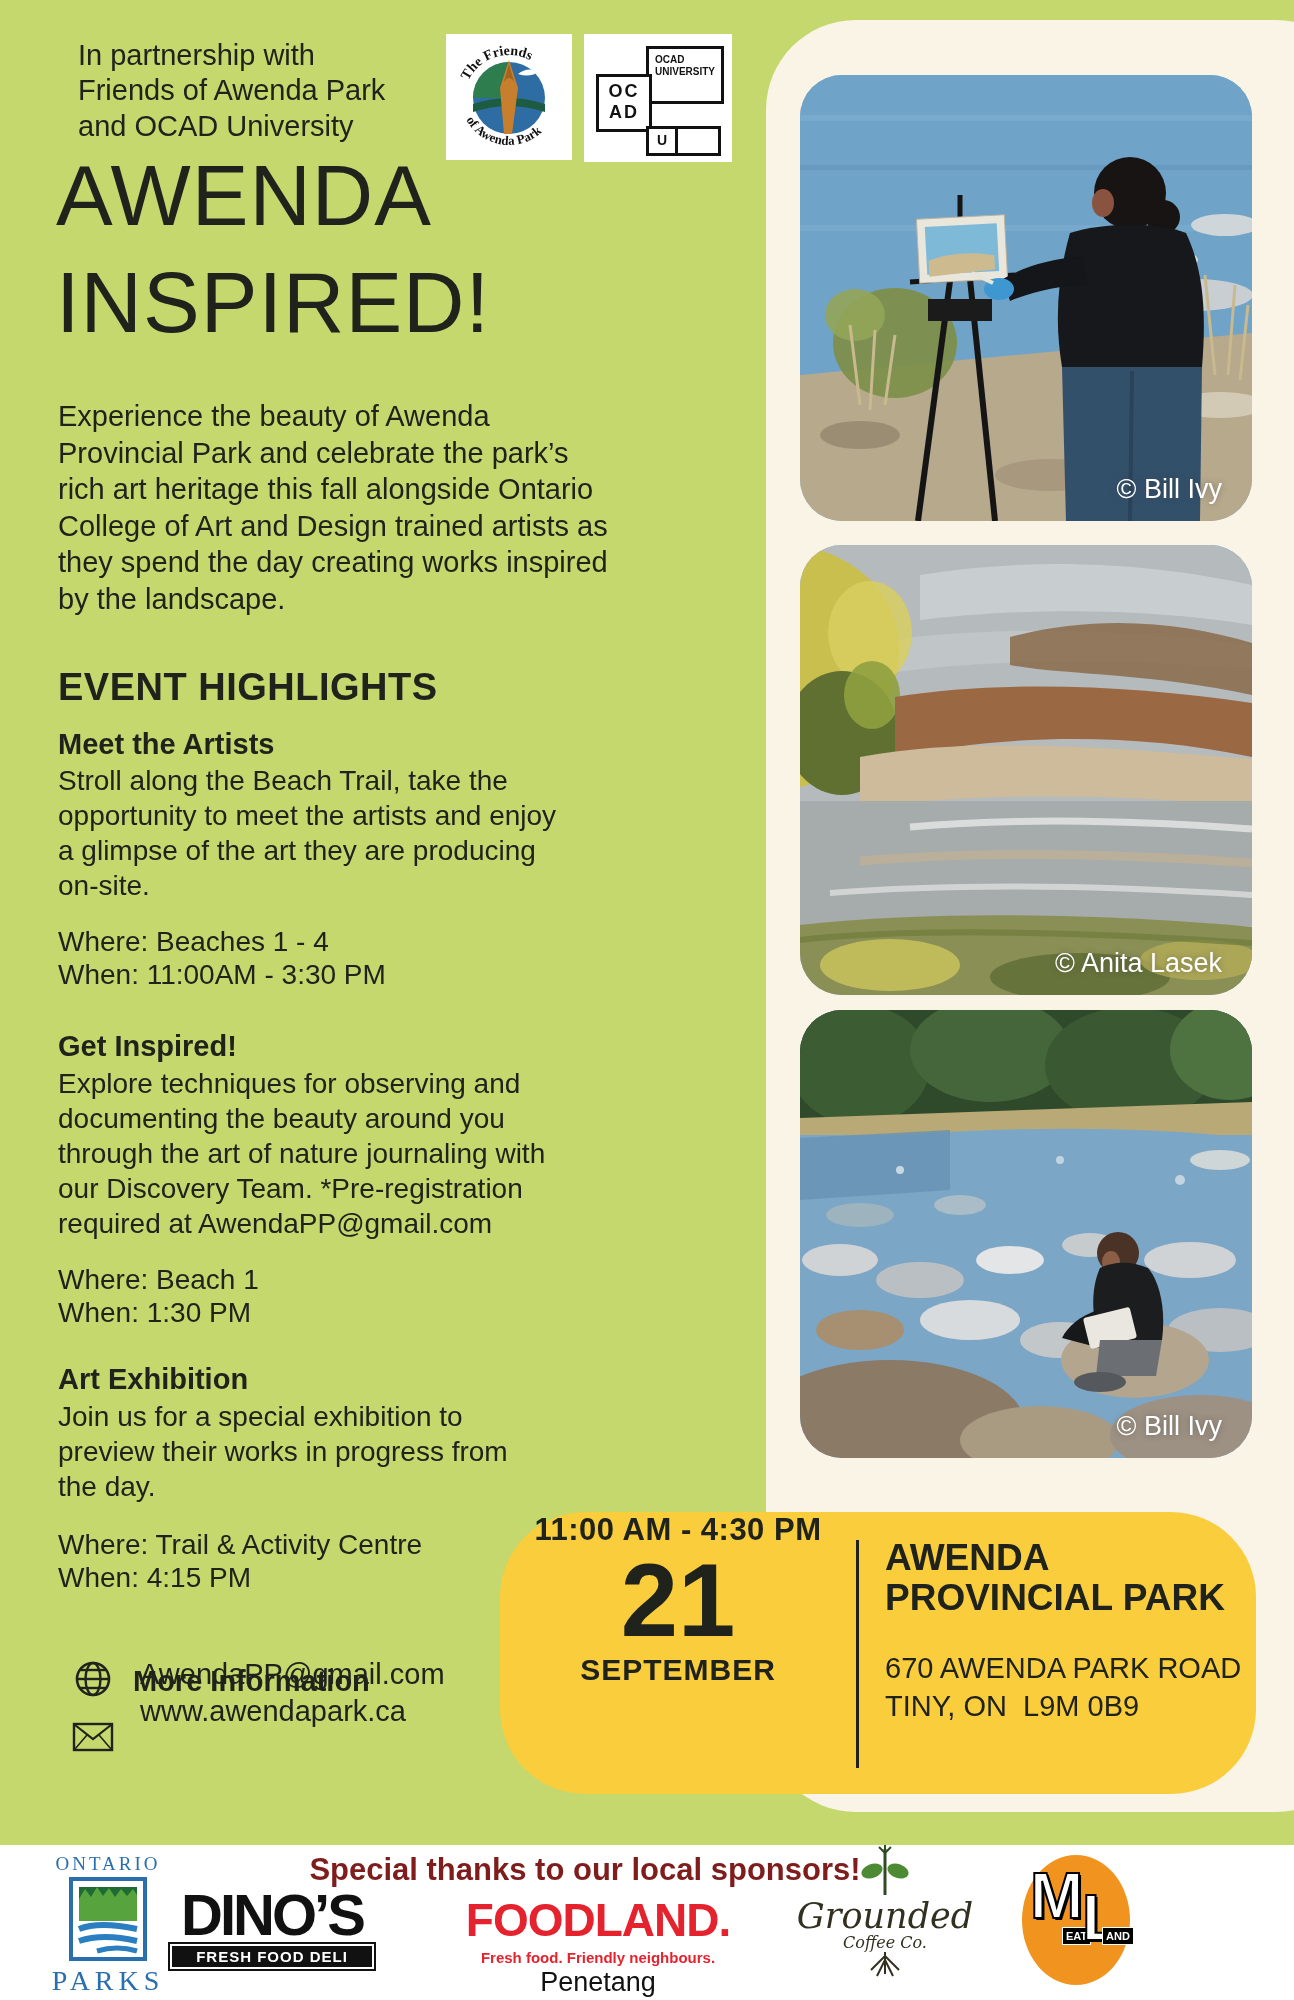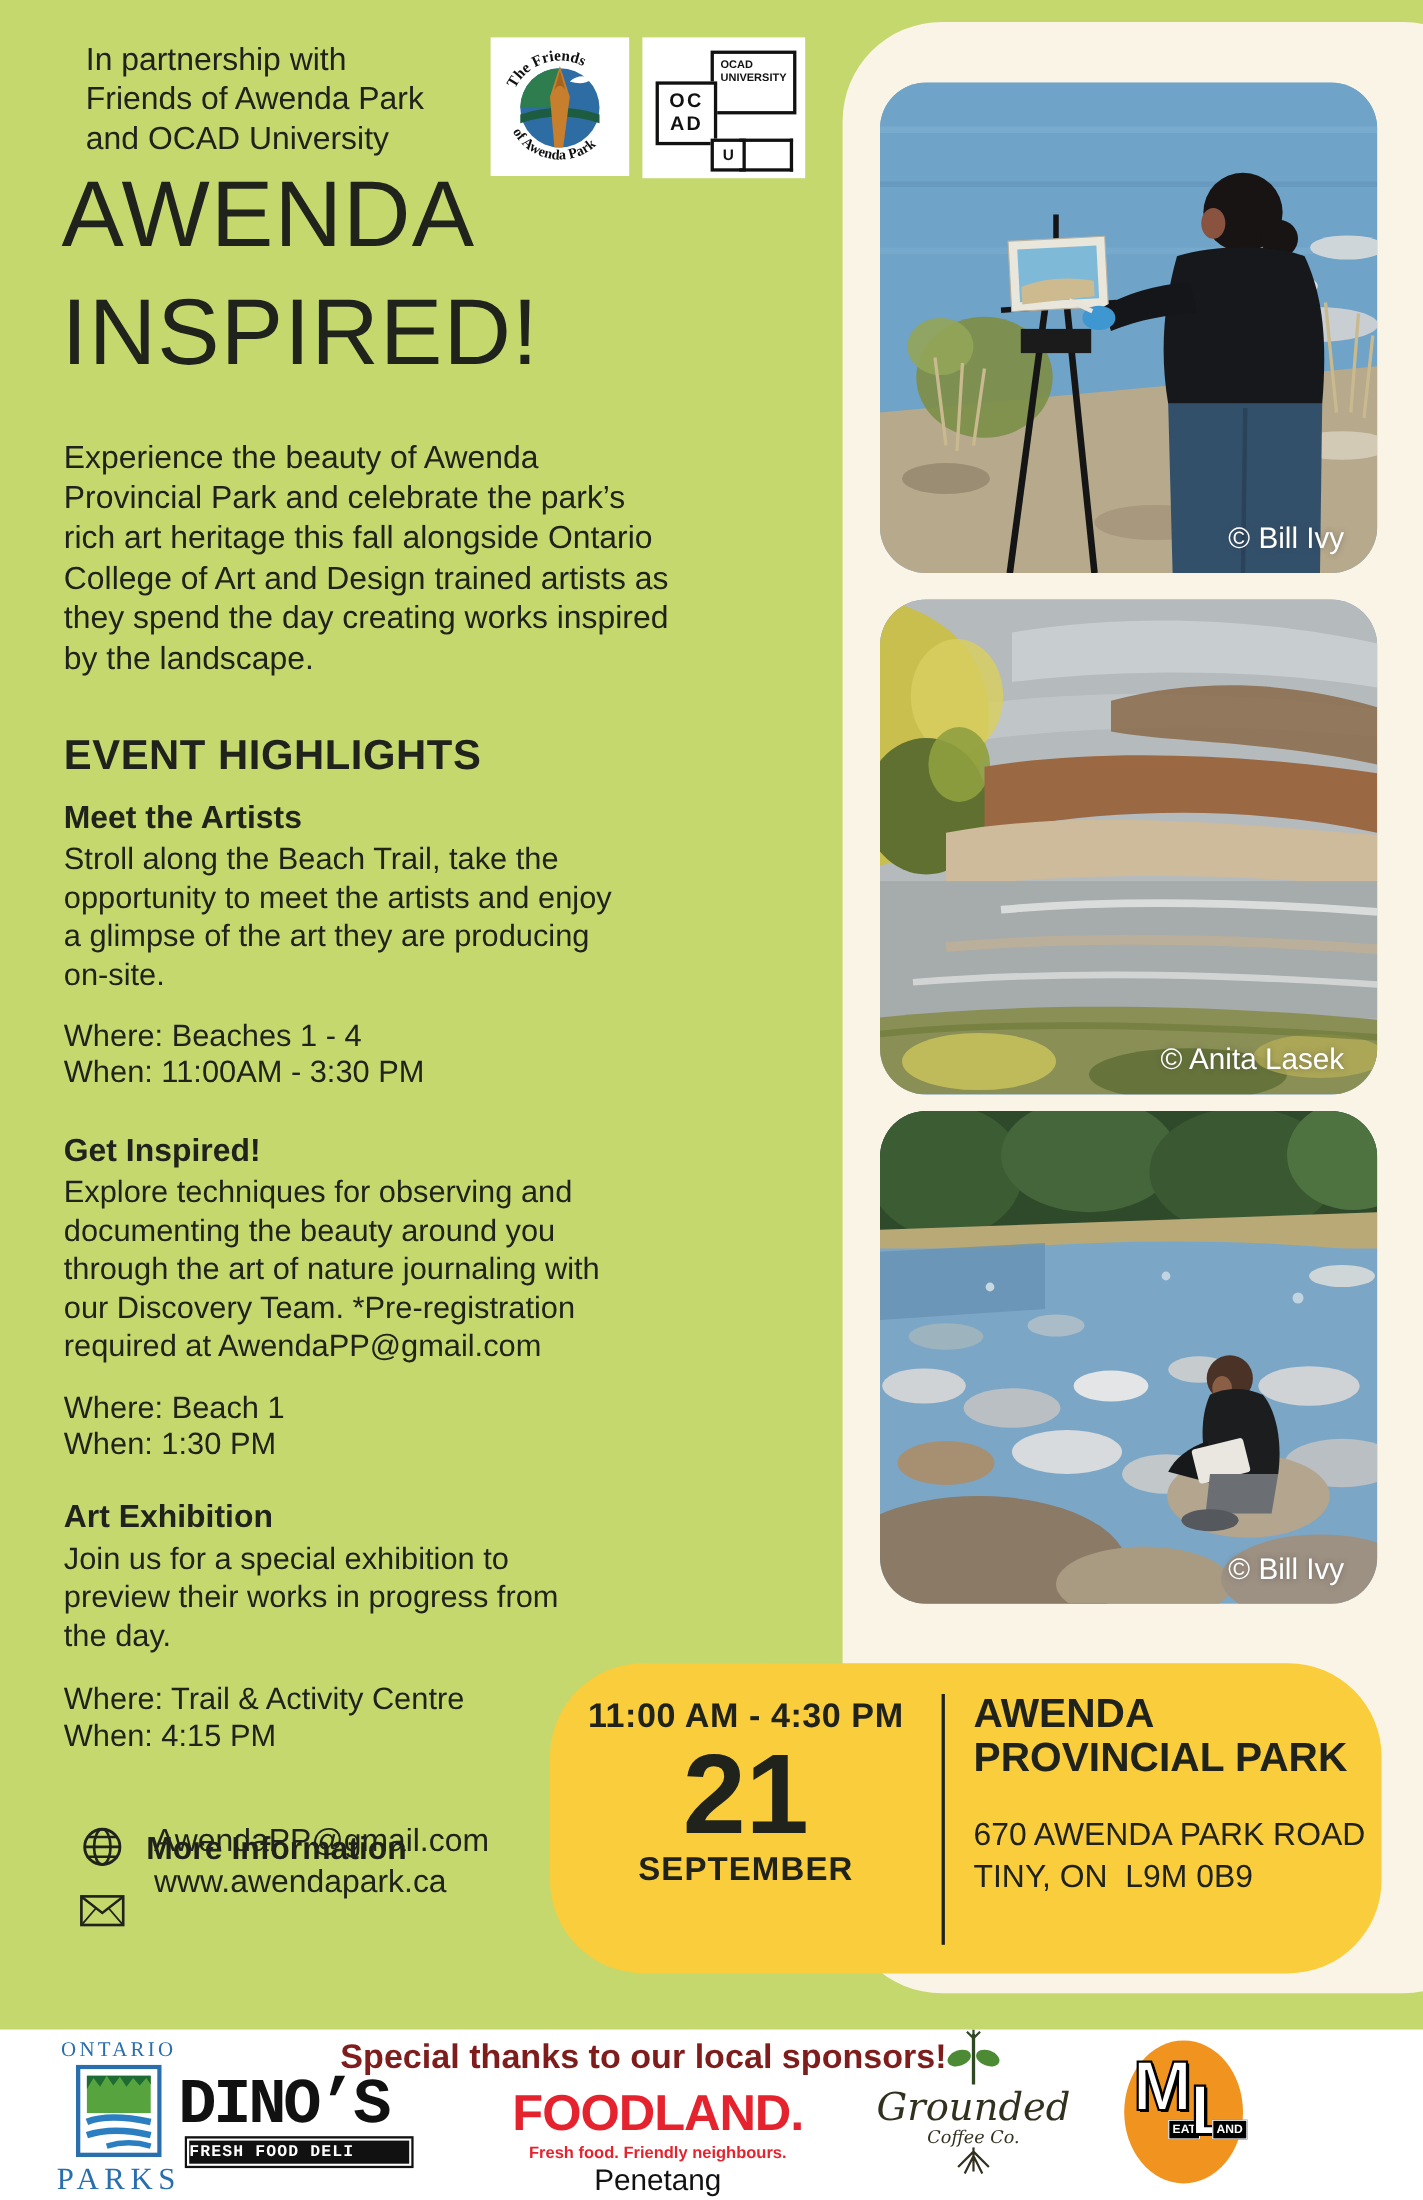--- a/index.html
+++ b/index.html
@@ -16,34 +16,34 @@
   .body-sec{font-size:28px;line-height:1.25;}
   .ww{font-size:28px;line-height:1.2;}
   .h-info{font-size:29px;font-weight:700;margin-top:43px;}
   .link{font-size:29px;}
   .logo-box{background:#fff;}
   .panel{background:#faf4e7;border-radius:90px;}
   .photo{border-radius:42px;overflow:hidden;background:#7ca6c6;}
   .credit{position:absolute;right:30px;bottom:16px;color:#fff;font-size:27px;
     text-shadow:0 0 6px rgba(60,60,60,.45);}
   .ebox{background:#f9cd3b;border-radius:85px;display:flex;}
-  .ebox-left{width:356px;text-align:center;padding-top:30px;}
+  .ebox-left{width:356px;text-align:center;}
   .ebox-time{font-size:31px;font-weight:700;letter-spacing:.5px;}
   .ebox-day{font-size:103px;font-weight:700;line-height:1.02;}
   .ebox-month{font-size:30px;font-weight:700;letter-spacing:1px;}
   .ebox-div{width:3px;background:#20231c;margin-top:28px;height:228px;}
   .ebox-right{padding:26px 0 0 26px;}
   .ebox-park{font-size:37px;font-weight:700;line-height:1.07;}
   .ebox-addr{font-size:29px;line-height:1.32;margin-top:32px;}
   .strip{background:#fff;}
   .sp-head{font-size:31px;font-weight:700;text-align:center;color:#7f1d1d;}
   .op{width:116px;text-align:center;color:#2a6fad;font-family:"Liberation Serif",serif;}
   .op-top{font-size:19px;letter-spacing:3px;}
   .op-bot{font-size:28px;letter-spacing:5px;}
-  .dinos{width:220px;text-align:left;color:#111;font-family:Liberation Mono, monospace;}
+  .dinos{width:220px;text-align:center;color:#111;}
   .dinos-name{font-size:58px;font-weight:700;letter-spacing:-3px;line-height:.95;}
   .dinos-bar{background:#111;color:#fff;font-size:15px;font-weight:700;letter-spacing:1px;
     margin:2px 8px 0 8px;padding:2px 0;border:2px solid #fff;outline:2px solid #111;}
   .foodland{width:340px;text-align:center;}
   .fl-name{font-size:46px;font-weight:700;color:#e5232e;letter-spacing:-1px;}
   .fl-tag{font-size:15px;font-weight:700;color:#e5232e;margin-top:2px;}
   .fl-loc{font-size:27px;color:#111;margin-top:1px;}
   .grounded{width:180px;text-align:center;color:#32301f;font-family:"DejaVu Serif",serif;}
   .gr-name{font-size:35px;font-style:italic;line-height:.9;}
   .gr-tag{font-size:16px;font-style:italic;}

